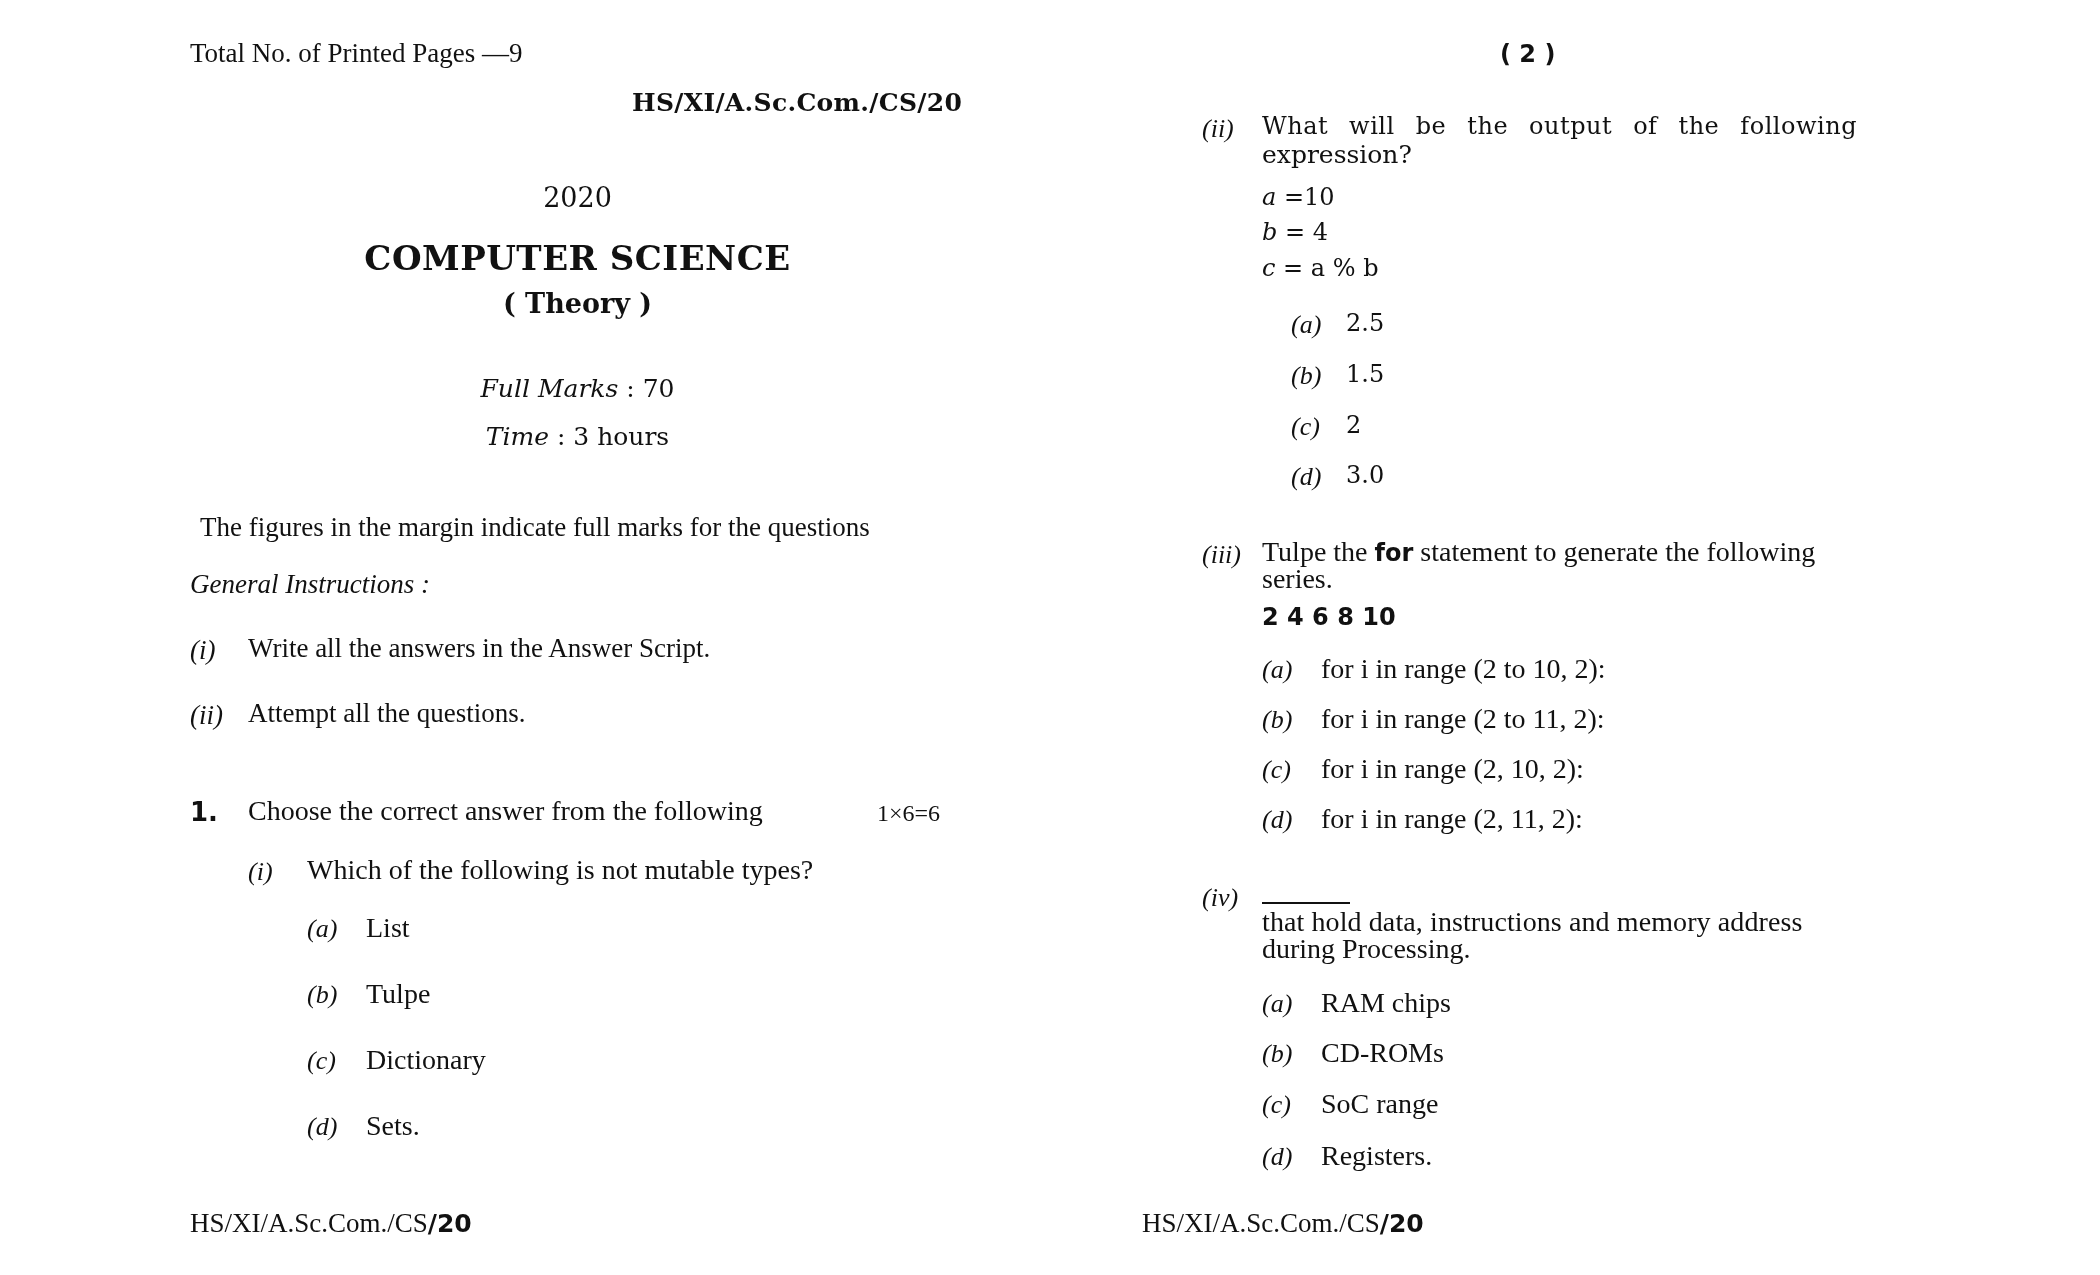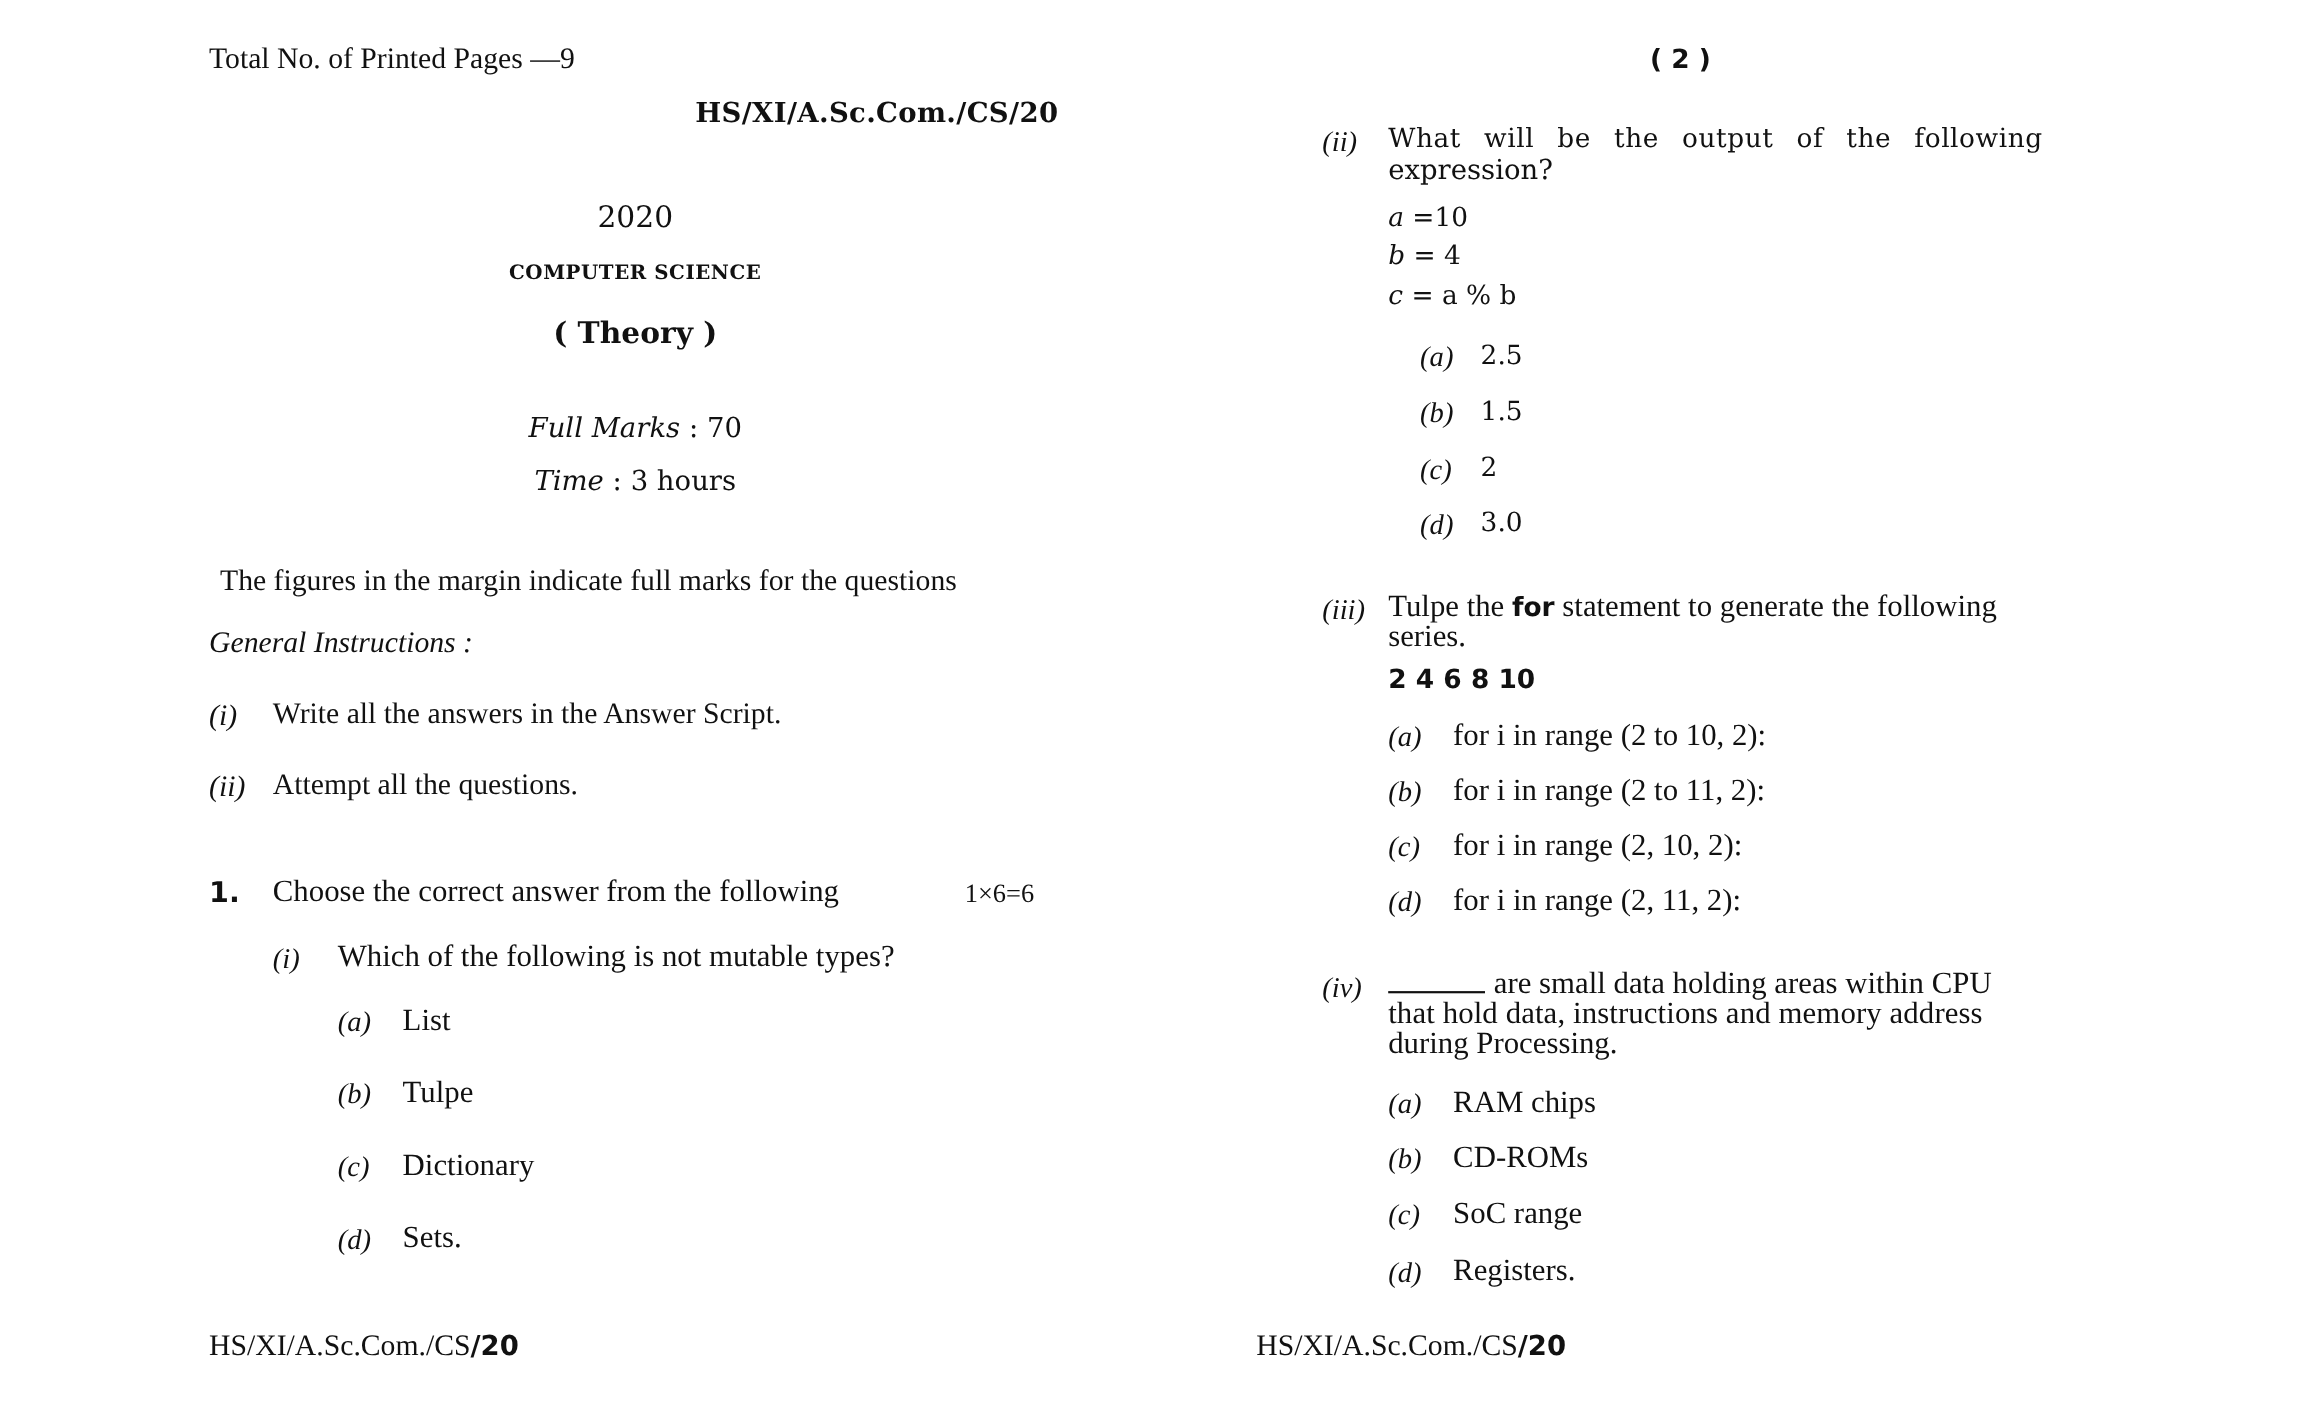--- a/index.html
+++ b/index.html
@@ -11,21 +11,21 @@
     .abs { position: absolute; white-space: nowrap; }
     .ital { font-style: italic; }
     .lbl { font-family: "Liberation Serif", serif; font-style: italic; }
     .page { position: absolute; top: 0; height: 1275px; }
     .page-left { left: 0; width: 1050px; }
     .page-right { left: 1050px; width: 1050px; }
 
     .printed-pages { left: 190px; top: 38px; font-family: "Liberation Serif", serif; font-size: 27px; }
     .paper-code { left: 632px; top: 88px; font-size: 25px; font-weight: bold; letter-spacing: 0.3px; }
     .year { left: 0; width: 1155px; text-align: center; top: 182px; font-size: 27px; font-weight: normal; }
-    .subject { left: 0; width: 1155px; text-align: center; top: 238px; font-size: 18px; font-weight: bold; letter-spacing: 0.5px; }
+    .subject { left: 0; width: 1155px; text-align: center; top: 238px; font-size: 34px; font-weight: bold; letter-spacing: 0.5px; }
     .theory { left: 0; width: 1155px; text-align: center; top: 288px; font-size: 27px; font-weight: bold; }
     .full-marks { left: 0; width: 1155px; text-align: center; top: 374px; font-size: 25px; }
     .time { left: 0; width: 1155px; text-align: center; top: 422px; font-size: 25px; }
     .margin-note { left: 200px; top: 512px; font-family: "Liberation Serif", serif; font-size: 27px; }
     .gen-instr { left: 190px; top: 569px; font-family: "Liberation Serif", serif; font-style: italic; font-size: 27px; }
     .instr-label { left: 190px; font-size: 27px; }
     .instr-text { left: 248px; font-family: "Liberation Serif", serif; font-size: 27px; }
 
     .q-num { left: 190px; top: 797px; font-size: 26px; font-weight: bold; font-family: "DejaVu Sans", sans-serif; }
     .q-text { left: 248px; top: 795px; font-family: "Liberation Serif", serif; font-size: 28px; }
@@ -127,21 +127,21 @@
 <div class="abs sub-lbl" style="left:1262px; top:655px;">(a)</div>
 <div class="abs sub-text" style="left:1321px; top:653px;text-align:center;">for i in range (2 to 10, 2):</div>
 <div class="abs sub-lbl" style="left:1262px; top:705px;">(b)</div>
 <div class="abs sub-text" style="left:1321px; top:703px;">for i in range (2 to 11, 2):</div>
 <div class="abs sub-lbl" style="left:1262px; top:755px;">(c)</div>
 <div class="abs sub-text" style="left:1321px; top:753px;">for i in range (2, 10, 2):</div>
 <div class="abs sub-lbl" style="left:1262px; top:805px;">(d)</div>
 <div class="abs sub-text" style="left:1321px; top:803px;">for i in range (2, 11, 2):</div>
 
 <div class="abs sub-lbl" style="left:1202px; top:883px;">(iv)</div>
-<div class="abs sub-text" style="left:1262px; top:879px;"><span class="blank"></span><span>are small data holding areas within CPU</span></div>
+<div class="abs sub-text" style="left:1262px; top:879px;"><span class="blank"></span></div>
 <div class="abs sub-text" style="left:1262px; top:906px; letter-spacing:0.1px;">that hold data, instructions and memory address</div>
 <div class="abs sub-text" style="left:1262px; top:933px;">during Processing.</div>
 
 <div class="abs sub-lbl" style="left:1262px; top:989px;">(a)</div>
 <div class="abs sub-text" style="left:1321px; top:987px;">RAM chips</div>
 <div class="abs sub-lbl" style="left:1262px; top:1039px;">(b)</div>
 <div class="abs sub-text" style="left:1321px; top:1037px;">CD-ROMs</div>
 <div class="abs sub-lbl" style="left:1262px; top:1090px;">(c)</div>
 <div class="abs sub-text" style="left:1321px; top:1088px;">SoC range</div>
 <div class="abs sub-lbl" style="left:1262px; top:1142px;">(d)</div>

